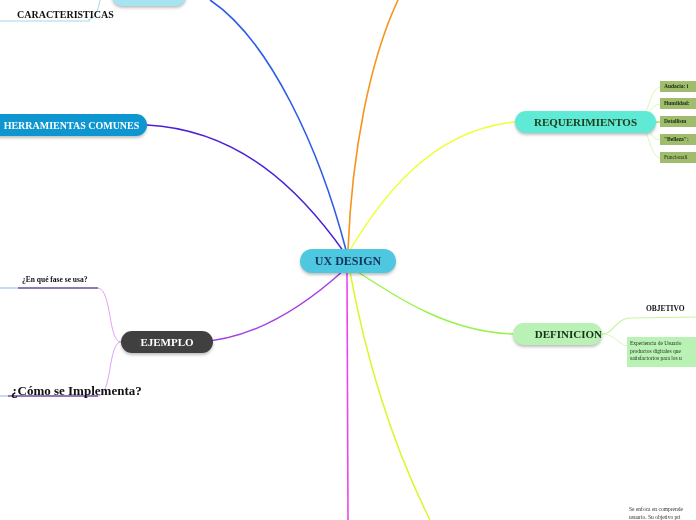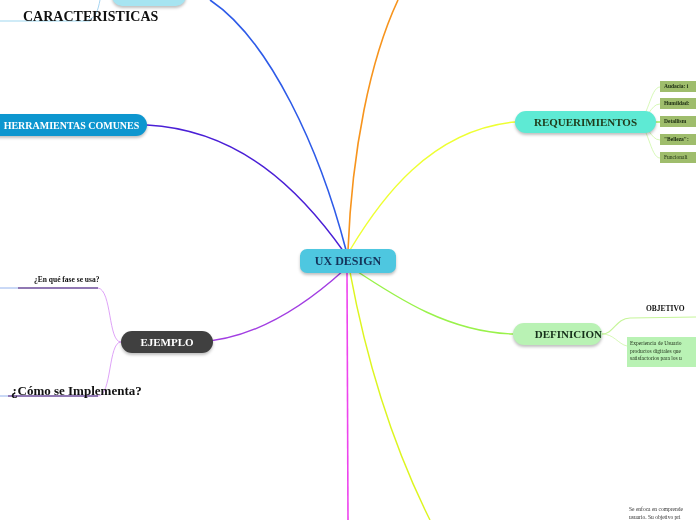--- a/index.html
+++ b/index.html
@@ -10,21 +10,21 @@
     }
     svg.links { position: absolute; left: 0; top: 0; width: 696px; height: 520px; }
     .node {
       position: absolute; box-sizing: border-box;
       display: flex; align-items: center; justify-content: center;
       font-weight: bold; white-space: nowrap; overflow: hidden;
       box-shadow: 0 2px 3px rgba(0,0,0,0.25);
     }
     .central {
       left: 300px; top: 249px; width: 96px; height: 24px;
-      border-radius: 7px; background: #4ec7e0; color: #14335a;
+      border-radius: 12px; background: #4ec7e0; color: #14335a;
       font-size: 12px;
     }
     .main {
       border-radius: 11px; font-size: 11px; height: 22px;
     }
     .req { left: 515px; top: 111px; width: 141px; background: #5eead4; color: #1f3a1a; }
     .def { left: 513px; top: 323px; width: 89px; background: #b9f2b4; color: #16301a; justify-content: flex-end; }
     .ejm { left: 121px; top: 331px; width: 92px; background: #404040; color: #ffffff; }
     .herr { left: -40px; top: 114px; width: 187px; background: #0d96cf; color: #ffffff; font-size: 10px; }
     .top-cut { left: 112px; top: -14px; width: 74px; height: 20px; border-radius: 10px; background: #a6e4f1; }
@@ -88,21 +88,21 @@
   <path d="M636 122 C 648 122, 650 140, 660 140" stroke="#c6f59a" stroke-width="0.7" fill="none"></path>
   <path d="M636 122 C 648 122, 650 158, 660 158" stroke="#c6f59a" stroke-width="0.7" fill="none"></path>
 
   <path d="M602 334 C 614 334, 616 318, 630 318 L 696 317" stroke="#c6f59a" stroke-width="1.2" fill="none"></path>
   <path d="M602 334 C 614 334, 618 344, 627 346" stroke="#c6f59a" stroke-width="0.7" fill="none"></path>
 </svg>
 
 <div class="node top-cut">
   <span></span>
 </div>
-<div class="label" style="left:23px; top:9px; font-size:14px;">CARACTERISTICAS</div>
+<div class="label" style="left:17px; top:9px; font-size:10px;">CARACTERISTICAS</div>
 
 <div class="node main herr">
   <span style="padding-left:36px;">HERRAMIENTAS COMUNES</span>
 </div>
 
 <div class="node central">
   <span>UX DESIGN</span>
 </div>
 
 <div class="node main req">
@@ -121,19 +121,19 @@
 <div class="label" style="left:630px; top:304px; font-size:7.5px;margin-left:16px;">OBJETIVO</div>
 <div class="desc">
   <div>Experiencia de Usuario</div>
   <div>productos digitales que</div>
   <div>satisfactorios para los u</div>
 </div>
 
 <div class="node main ejm">
   <span>EJEMPLO</span>
 </div>
-<div class="label" style="left:34px; top:275px; font-size:7.5px;">¿En qué fase se usa?</div>
+<div class="label" style="left:22px; top:275px; font-size:7.5px;">¿En qué fase se usa?</div>
 <div class="label" style="left:11px; top:383px; font-size:13px;">¿Cómo se Implementa?</div>
 
 <div class="desc2">
   <div>Se enfoca en comprende</div>
   <div>usuario. Su objetivo pri</div>
 </div>
 
 </body></html>

